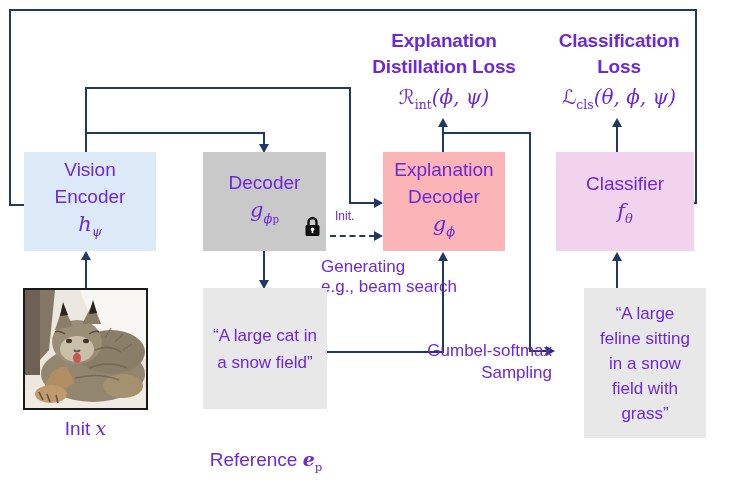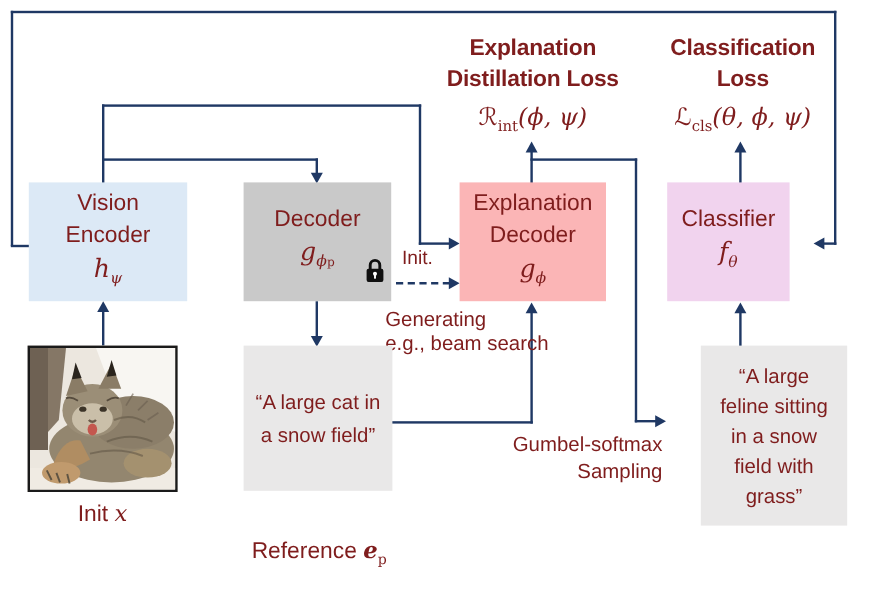--- a/index.html
+++ b/index.html
@@ -1,18 +1,18 @@
 <!DOCTYPE html>
 <html style="--arrow: #1f3864; --vision-fill: #dce9f6; --pretrained-fill: #c9c9c9; --explanation-fill: #fbb5b6; --classifier-fill: #f1d3ee; --quote-fill: #e9e8e8;"><head>
 <meta charset="utf-8">
 <style>
   html,body{margin:0;padding:0;background:#ffffff;}
   .canvas{
     position:relative;width:734px;height:492px;background:#fff;overflow:hidden;
-    font-family:"Liberation Sans","DejaVu Sans",sans-serif;color:#7f1d1d;text-decoration:underline;
+    font-family:"Liberation Sans","DejaVu Sans",sans-serif;color:#6d28d9;text-decoration:underline;
   }
   
   .ln{position:absolute;background:var(--arrow,#1f3864);}
   .ln.h{height:2px;}
   .ln.v{width:2px;}
   .ln.dash{background:none;border-top:2px dashed var(--arrow,#1f3864);height:0;}
   
   .arr{position:absolute;width:0;height:0;}
   .arr.up{border-left:5px solid transparent;border-right:5px solid transparent;border-bottom:9px solid var(--arrow,#1f3864);}
   .arr.down{border-left:5px solid transparent;border-right:5px solid transparent;border-top:9px solid var(--arrow,#1f3864);}
@@ -121,31 +121,31 @@
       </svg>
     </span>
   </div>
 
   <div class="box" style="left:383px;top:152px;width:122px;height:99px;background:var(--explanation-fill);">
     <div>Explanation</div>
     <div>Decoder</div>
     <div class="sym"><span class="m">g</span><sub class="s"><span class="it">ϕ</span></sub></div>
   </div>
 
-  <div class="box" style="left:556px;top:152px;width:102px;height:99px;background:var(--classifier-fill);">
+  <div class="box" style="left:556px;top:152px;width:138px;height:99px;background:var(--classifier-fill);">
     <div>Classifier</div>
     <div class="sym"><span class="m">f</span><sub class="s"><span class="it">θ</span></sub></div>
   </div>
 
-  <div class="note" style="left:335px;top:206px;font-size:16px;">Init.</div>
+  <div class="note" style="left:335px;top:206px;font-size:12px;">Init.</div>
   <div class="note" style="left:274px;top:257px;margin-left:47px;">
     <div>Generating</div>
     <div>e.g., beam search</div>
   </div>
-  <div class="note" style="left:404px;top:360px;width:148px;text-align:right;line-height:22px;">
+  <div class="note" style="left:404px;top:340px;width:148px;text-align:right;line-height:22px;">
     <div>Gumbel-softmax</div>
     <div>Sampling</div>
   </div>
 
   <div class="catimg" style="left:23px;top:288px;width:125px;height:122px;">
     <svg width="121" height="118" viewBox="0 0 121 118">
       <rect x="0" y="0" width="121" height="118" fill="#ece7df"></rect>
       <path d="M55 0 L121 0 L121 70 L70 40 Z" fill="#f8f6f2"></path>
       <rect x="0" y="0" width="15" height="85" fill="#6e6153"></rect>
       <path d="M15 0 L30 0 L24 60 L15 70 Z" fill="#857766"></path>

